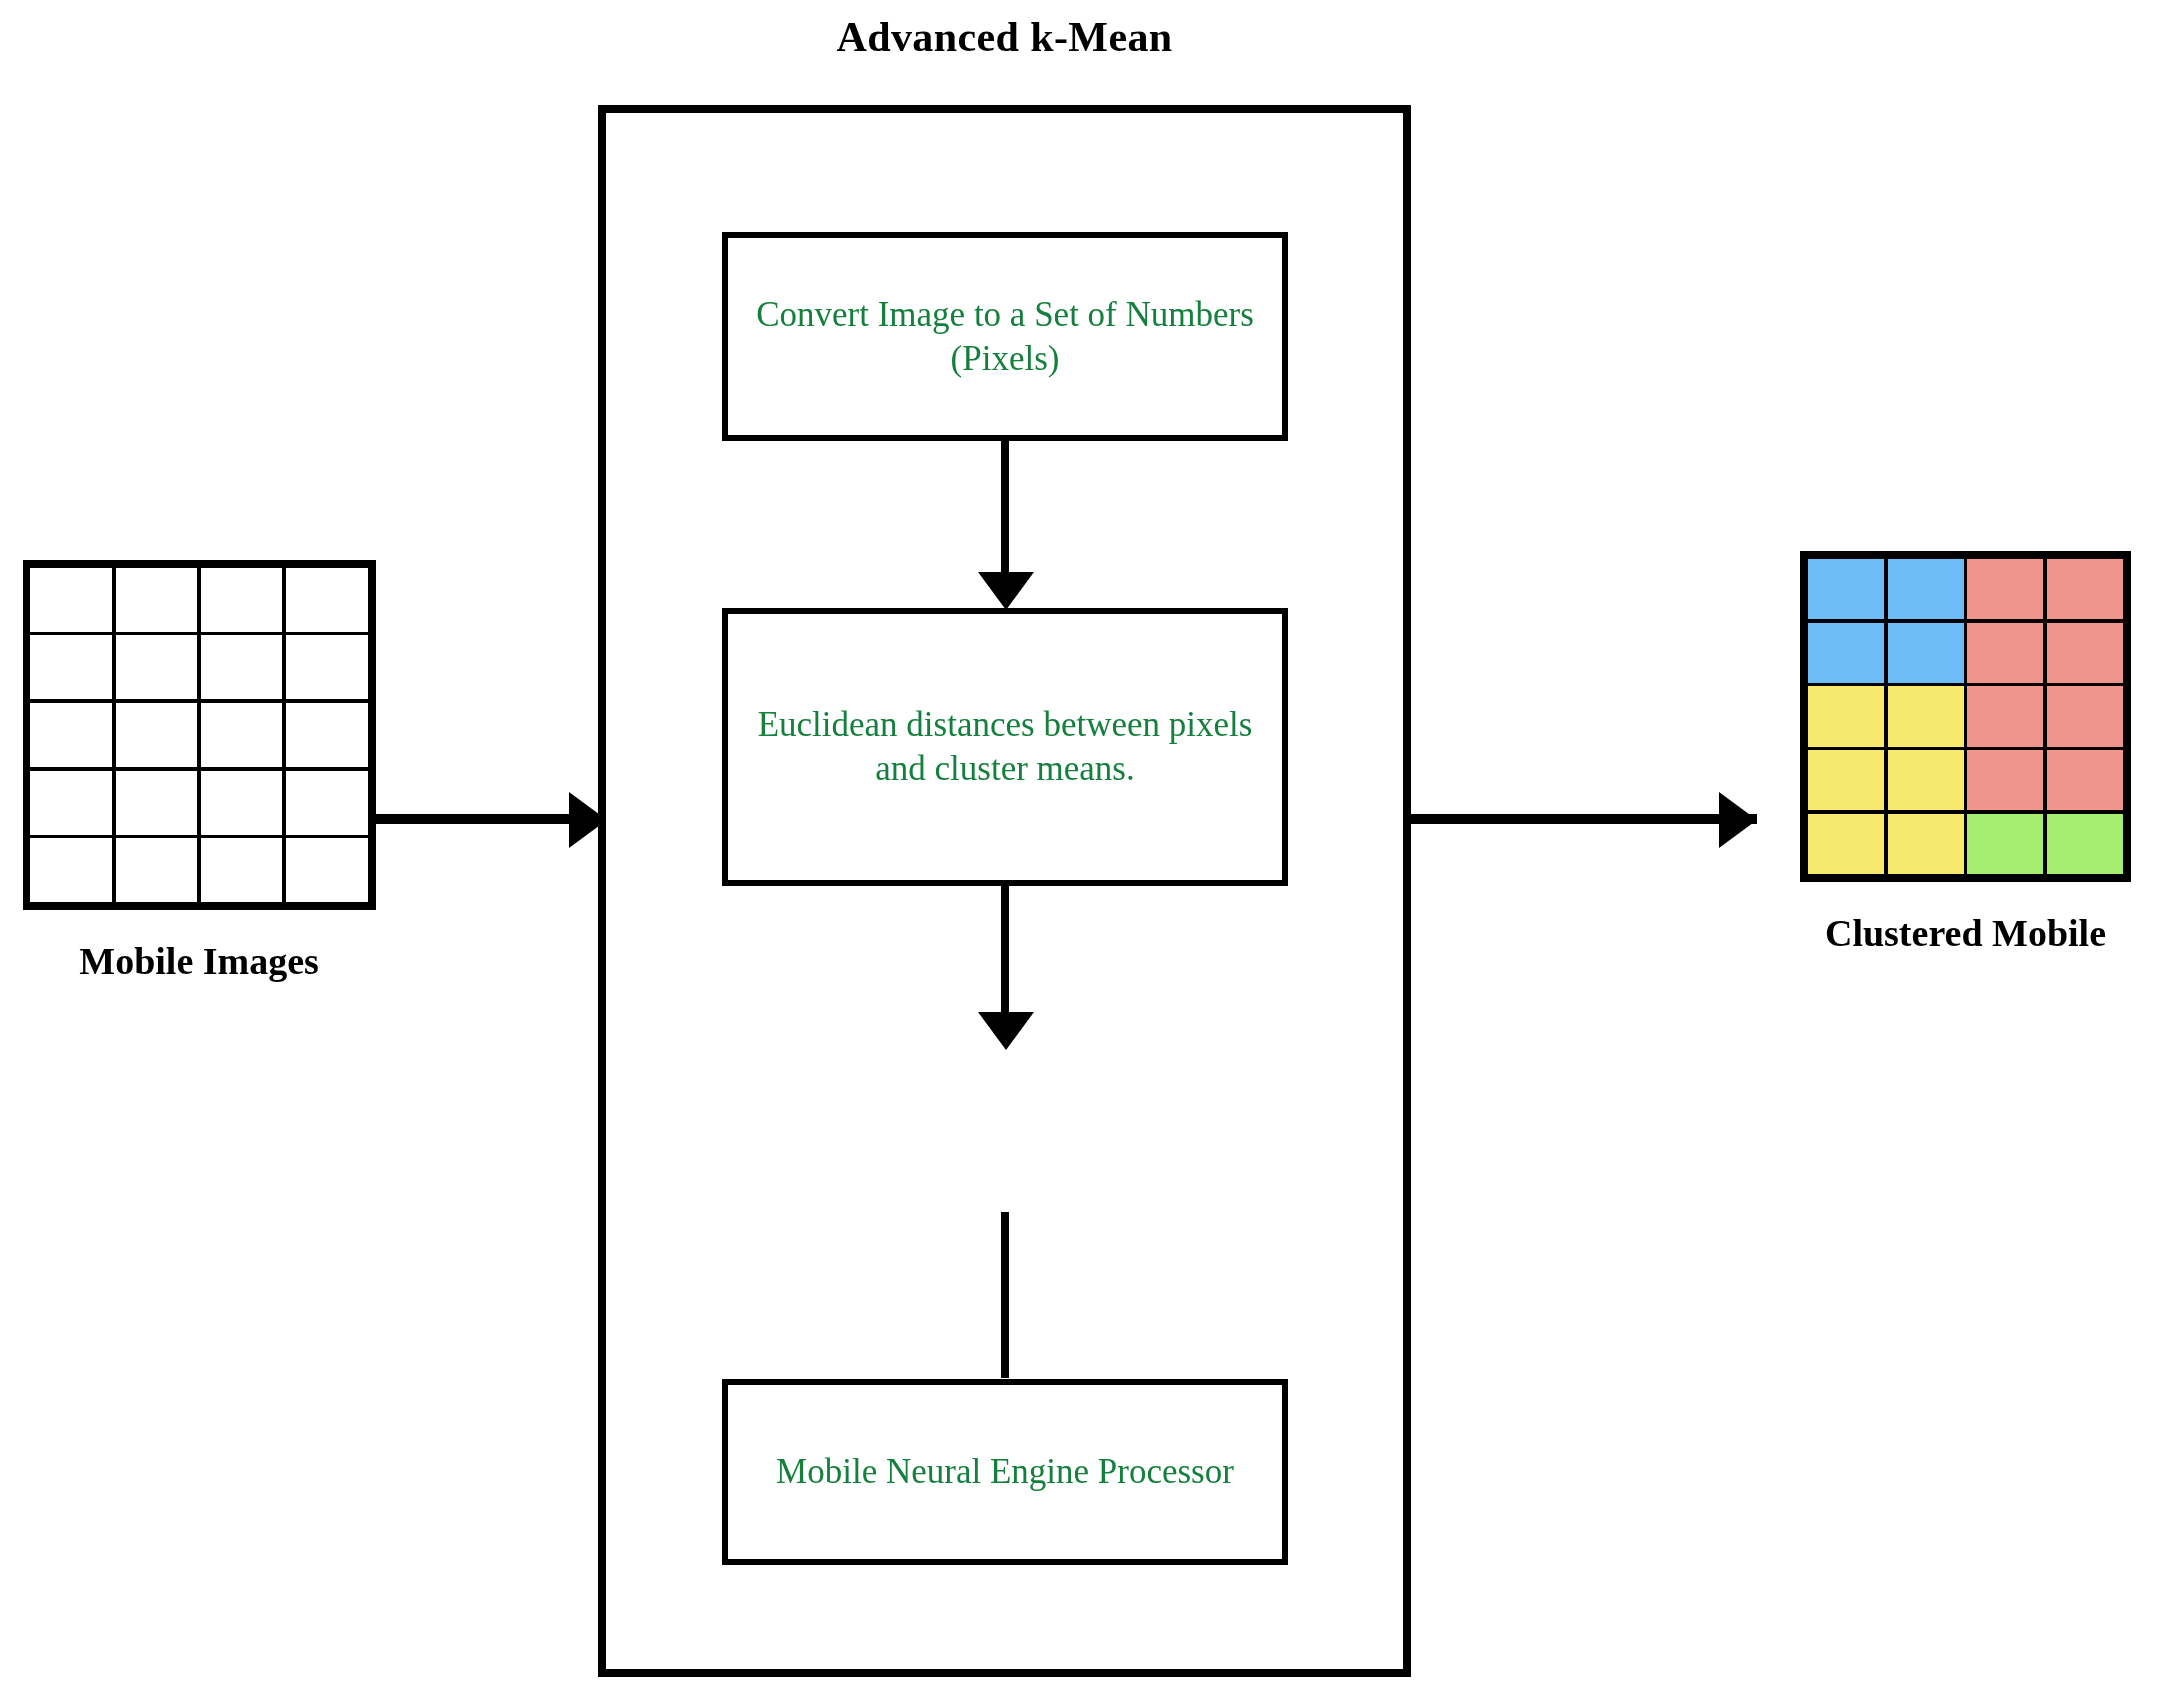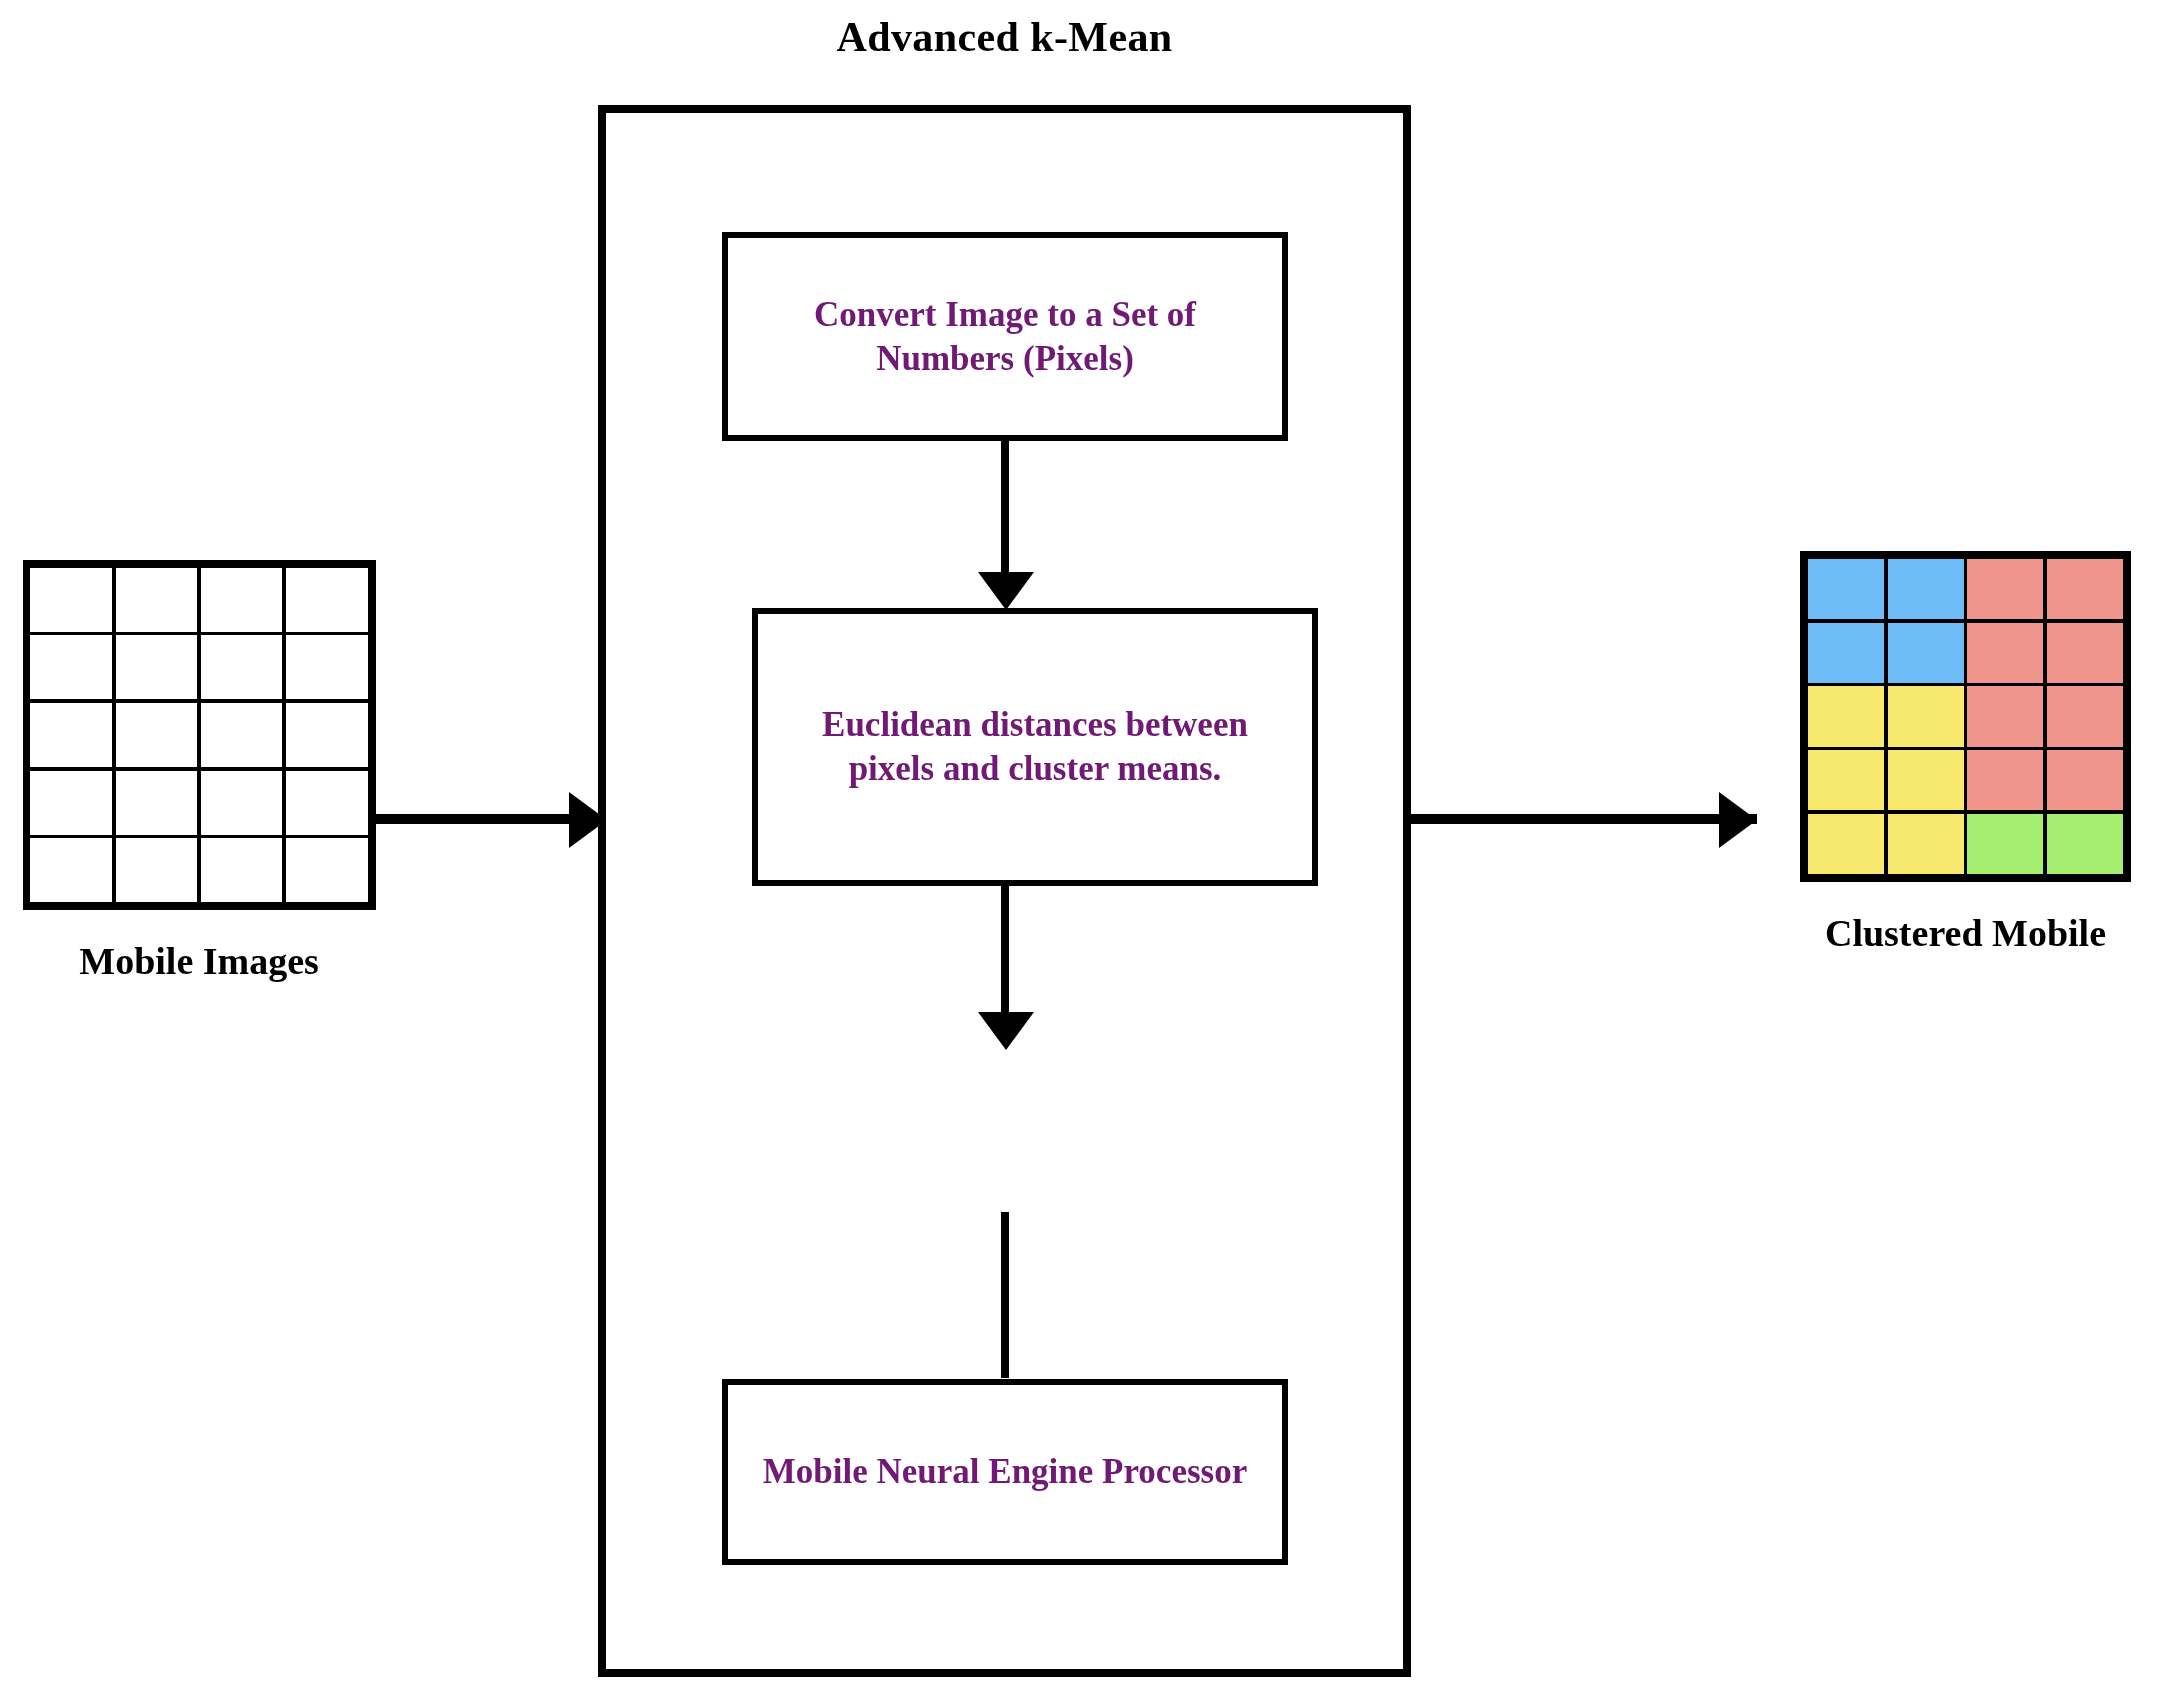--- a/index.html
+++ b/index.html
@@ -49,27 +49,27 @@
   .step-box {
     position: absolute;
     border: 6.8px solid #000000;
     box-sizing: border-box;
     background: #ffffff;
     display: flex;
     align-items: center;
     justify-content: center;
     text-align: center;
     font-size: 35px;
-    font-weight: bold;
-    color: #701a75;
+    font-weight: normal;
+    color: #15803d;
     line-height: 1.25;
     padding: 4.5px 19.6px;
   }
   #step-box-1 { left: 722px; top: 232px;  width: 566px; height: 209px; }
-  #step-box-2 { left: 752px; top: 608px;  width: 566px; height: 278px; }
+  #step-box-2 { left: 722px; top: 608px;  width: 566px; height: 278px; }
   #step-box-3 { left: 722px; top: 1047px; width: 566px; height: 165px; }
   #step-box-4 { left: 722px; top: 1379px; width: 566px; height: 186px; }
 
   
   .v-line {
     position: absolute;
     width: 8.3px;
     background: #000000;
     left: 1001px;
   }

